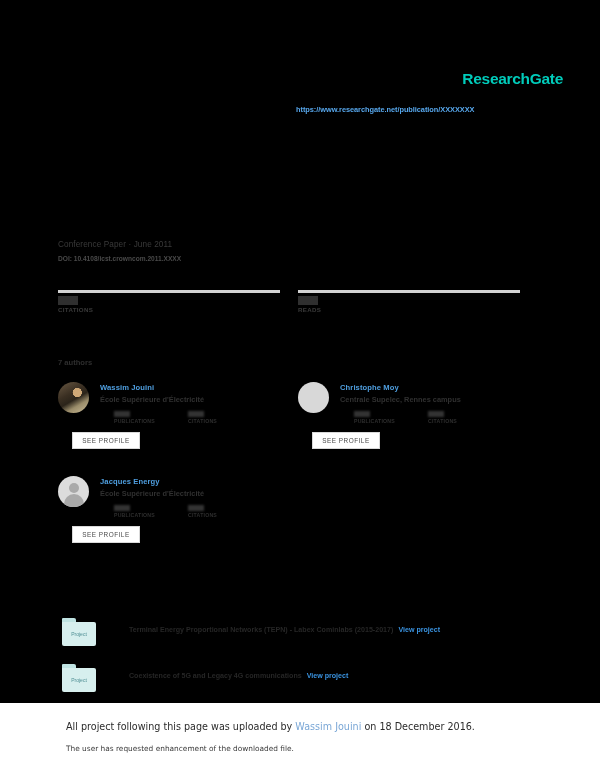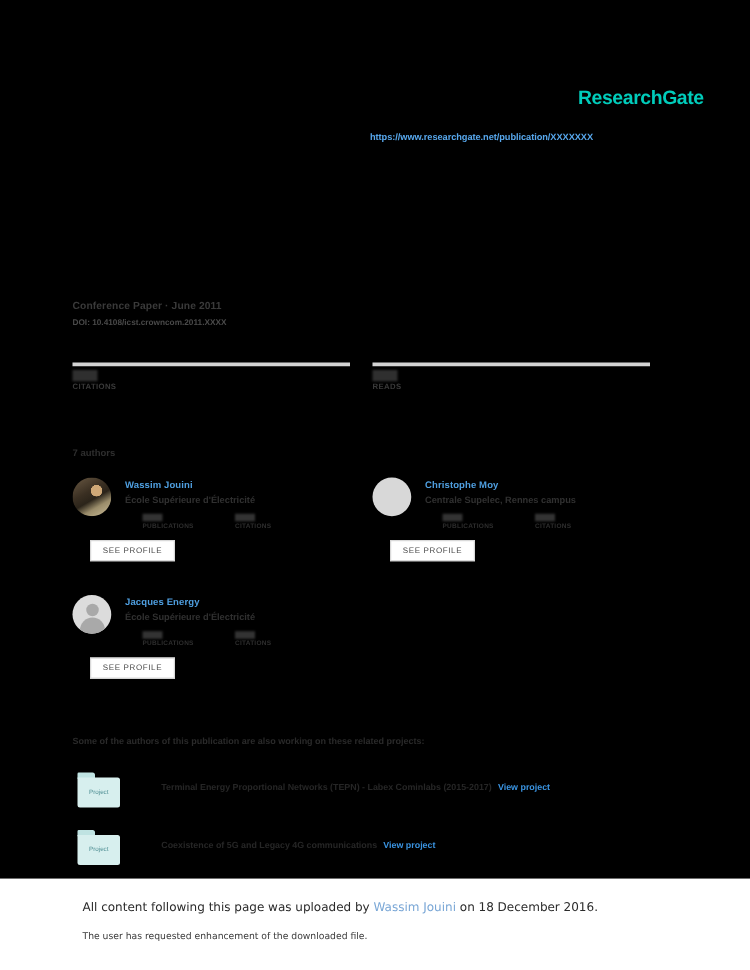--- a/index.html
+++ b/index.html
@@ -55,21 +55,21 @@
 
   
   .pub-meta {
     position: absolute;
     left: 58px;
     top: 240px;
     filter: blur(0.4px);
   }
   .pub-type {
     font-size: 8.2px;
-    font-weight: bold;
+    font-weight: normal;
     color: #3a3a3a;
     letter-spacing: 0.1px;
     white-space: nowrap;
   }
   .pub-doi {
     margin-top: 6px;
     font-size: 6.6px;
     font-weight: bold;
     color: #4a4a4a;
     letter-spacing: 0px;
@@ -422,21 +422,20 @@
         </div>
         <div class="a-stat s2">
           <div class="a-stat-num"></div>
           <div class="a-stat-lab">CITATIONS</div>
         </div>
       </div>
     </div>
     <div class="see-profile">SEE PROFILE</div>
   </div>
 
-  <div class="proj-heading">Some of the authors of this publication are also working on these related projects:</div>
 
   <div class="proj-row p1">
     <div class="proj-folder">
       <div class="tab"></div>
       <div class="body">
         <span class="lab">Project</span>
       </div>
     </div>
     <div class="proj-text">
       <span>Terminal Energy Proportional Networks (TEPN) - Labex Cominlabs (2015-2017)</span><span class="proj-link">View project</span>
@@ -452,16 +451,16 @@
     </div>
     <div class="proj-text">
       <span>Coexistence of 5G and Legacy 4G communications</span><span class="proj-link">View project</span>
     </div>
   </div>
 
 </div>
 
 <div class="footer">
   <div class="footer-main">
-    <span>All content following this page was uploaded by </span><span class="ftr-link">Wassim Jouini</span><span> on 18 December 2016.</span>
+    <span>All project following this page was uploaded by </span><span class="ftr-link">Wassim Jouini</span><span> on 18 December 2016.</span>
   </div>
   <div class="footer-sub">The user has requested enhancement of the downloaded file.</div>
 </div>
 
 </body></html>

